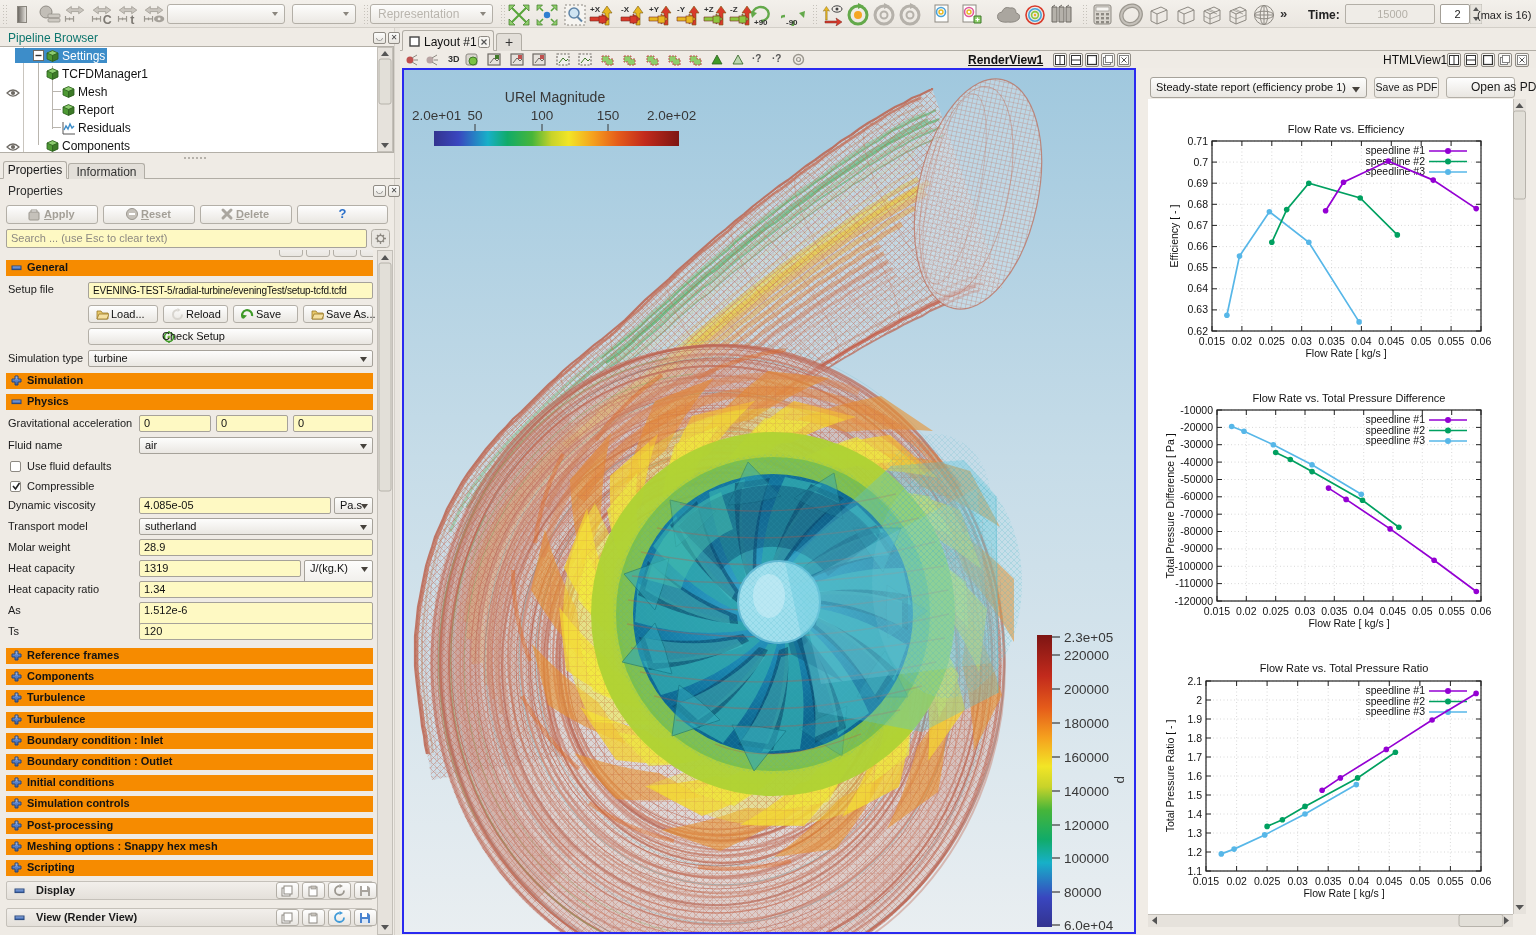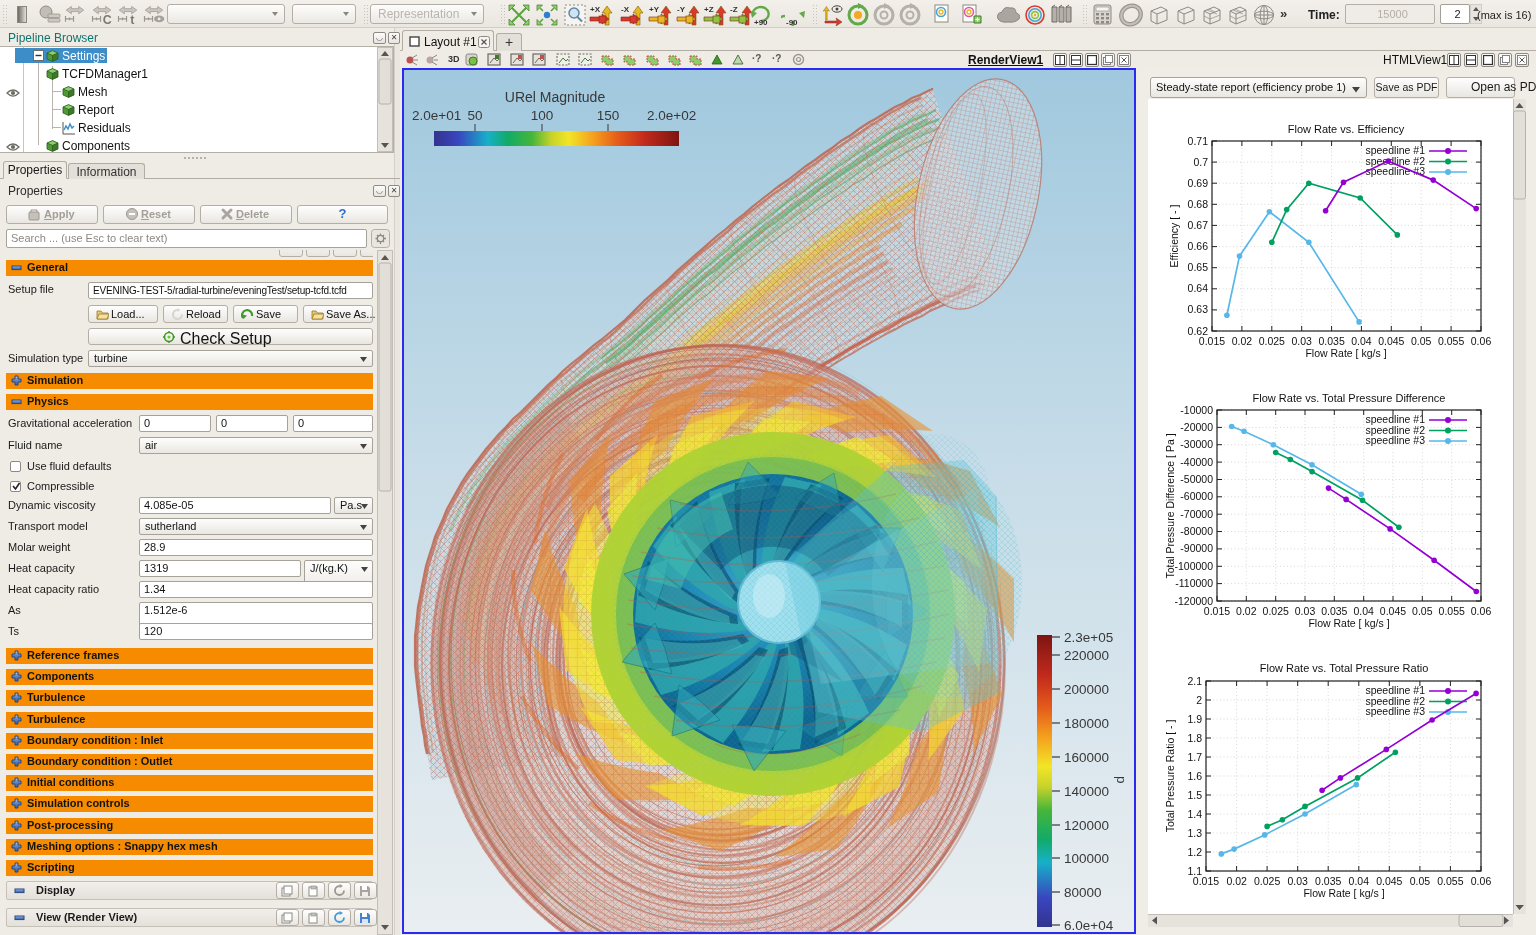--- a/index.html
+++ b/index.html
@@ -7,21 +7,21 @@
 body { font-family:"Liberation Sans", sans-serif; font-size:11px; color:#1a1a1a; background:#efebe5; }
 #app { position:absolute; left:0; top:0; width:1536px; height:935px; background:#efebe5; overflow:hidden; }
 .abs { position:absolute; }
 #toolbar { left:0; top:0; width:1536px; height:28px; background:linear-gradient(#f3f0eb,#eae6e0); border-bottom:1px solid #d2cec7; }
 .combo { background:linear-gradient(#fdfdfc,#ebe8e3); border:1px solid #b3afa7; border-radius:3px; }
 .combo .arr { position:absolute; right:6px; top:50%; margin-top:-2px; width:0; height:0; border-left:3px solid transparent; border-right:3px solid transparent; border-top:4px solid #8a867e; }
 .btn { background:linear-gradient(#fefefe,#e9e6e1); border:1px solid #b3afa7; border-radius:3px; text-align:center; }
 .field { background:#fff; border:1px solid #a39f97;text-align:center; }
 .dockbtn { width:13px; height:12px; border:1px solid #8f8b84; border-radius:2px; background:linear-gradient(#fcfcfb,#e7e4de); font-size:8px; line-height:10px; text-align:center; color:#444; }
 .orange { left:6px; width:367px; height:16px; background:#f68b00; color:#131313; font-weight:bold; font-size:11px; line-height:16px; }
-.tfield { background:#ffffff; border:1px solid #a6a29a; border-radius:2px; font-size:11px; padding-left:4px; color:#111; overflow:hidden; white-space:nowrap; }
+.tfield { background:#fef9c3; border:1px solid #a6a29a; border-radius:2px; font-size:11px; padding-left:4px; color:#111; overflow:hidden; white-space:nowrap; }
 .tcombo { background:linear-gradient(#fdfdfc,#eae7e2); border:1px solid #a6a29a; border-radius:2px; font-size:11px; padding-left:5px; color:#111; overflow:hidden; white-space:nowrap; }
 .sbar { background:#e6e2dc; }
 svg text { font-family:"Liberation Sans", sans-serif; }
 </style>
 </head>
 <body>
 <div id="app">
 
 <div id="toolbar" class="abs">
 <div class="abs" style="left:2px;top:4px;width:5px;height:20px;background:radial-gradient(#c6c2bb 30%,transparent 32%) 0 0/3px 3px;"></div>
@@ -51,21 +51,21 @@
 <ellipse cx="22" cy="19" rx="7" ry="4.6" fill="#a5a19a"></ellipse>
         <circle cx="22" cy="19" r="2" fill="#efebe5"></circle>
 </svg>
 <div class="abs combo" style="left:167px;top:4px;width:118px;height:20px;">
         <span class="arr"></span>
       </div>
 <div class="abs combo" style="left:292px;top:4px;width:64px;height:20px;">
         <span class="arr"></span>
       </div>
 <div class="abs" style="left:363px;top:4px;width:5px;height:20px;background:radial-gradient(#c6c2bb 30%,transparent 32%) 0 0/3px 3px;"></div>
-<div class="abs combo" style="left:370px;top:4px;width:114px;height:20px;color:#b9b5ae;line-height:19px;padding-left:7px;font-size:12px;">Representation<span class="arr"></span></div>
+<div class="abs combo" style="left:370px;top:4px;width:123px;height:20px;color:#b9b5ae;line-height:19px;padding-left:7px;font-size:12px;">Representation<span class="arr"></span></div>
 <div class="abs" style="left:500px;top:4px;width:5px;height:20px;background:radial-gradient(#c6c2bb 30%,transparent 32%) 0 0/3px 3px;"></div>
 <svg class="abs" style="left:508px;top:4px" width="22" height="22" viewBox="0 0 22 22">
 <g stroke="#57a639" stroke-width="2" fill="none">
           <path d="M4 4 18 18M18 4 4 18"></path>
         </g>
 <g fill="#8ece6a" stroke="#3f7a28" stroke-width="0.7">
 <path d="M1 1h6L1 7zM21 1v6L15 1zM1 21v-6l6 6zM21 21h-6l6-6z"></path>
         </g>
       </svg>
 <svg class="abs" style="left:536px;top:4px" width="22" height="22" viewBox="0 0 22 22">
@@ -403,21 +403,21 @@
       <path d="M1 10V2h4l1.5 2H12v6z" fill="#e8c86a" stroke="#9a7a28" stroke-width="0.8"></path>
       <path d="M1 10 3 5h10l-2 5z" fill="#f5e0a0" stroke="#9a7a28" stroke-width="0.8"></path>
     </svg>
 <div class="abs" style="left:326px;top:308px;font-size:11px;color:#111;">Save As...</div>
 <div class="abs btn" style="left:88px;top:328px;width:285px;height:17px;"></div>
 <svg class="abs" style="left:163px;top:331px" width="12" height="12">
       <circle cx="6" cy="6" r="4.5" fill="none" stroke="#3f9a28" stroke-width="1.6"></circle>
       <circle cx="6" cy="6" r="1.6" fill="#7ac143"></circle>
       <path d="M6 0v2M6 10v2M0 6h2M10 6h2" stroke="#3f9a28" stroke-width="1.4"></path>
     </svg>
-<div class="abs" style="left:180px;top:330px;font-size:16px;color:#111;">Check Setup</div>
+<div class="abs" style="left:162px;top:330px;font-size:11px;color:#111;">Check Setup</div>
 <div class="abs flabel" style="left:8px;top:352px;">Simulation type</div>
 <div class="abs tcombo" style="left:88px;top:350px;width:285px;height:17px;line-height:15px;">turbine<svg class="abs" style="right:5px;top:6px" width="7" height="5">
         <path d="M0 0h7L3.5 5z" fill="#46423c"></path>
       </svg></div>
 <div class="abs orange" style="top:373px;"></div>
 <svg class="abs" style="left:11px;top:375px" width="11" height="12">
       <defs>
         <linearGradient id="gpb" x1="0" y1="0" x2="0" y2="1">
           <stop offset="0" stop-color="#b8ccf0"></stop>
           <stop offset="0.5" stop-color="#5b82c8"></stop>

